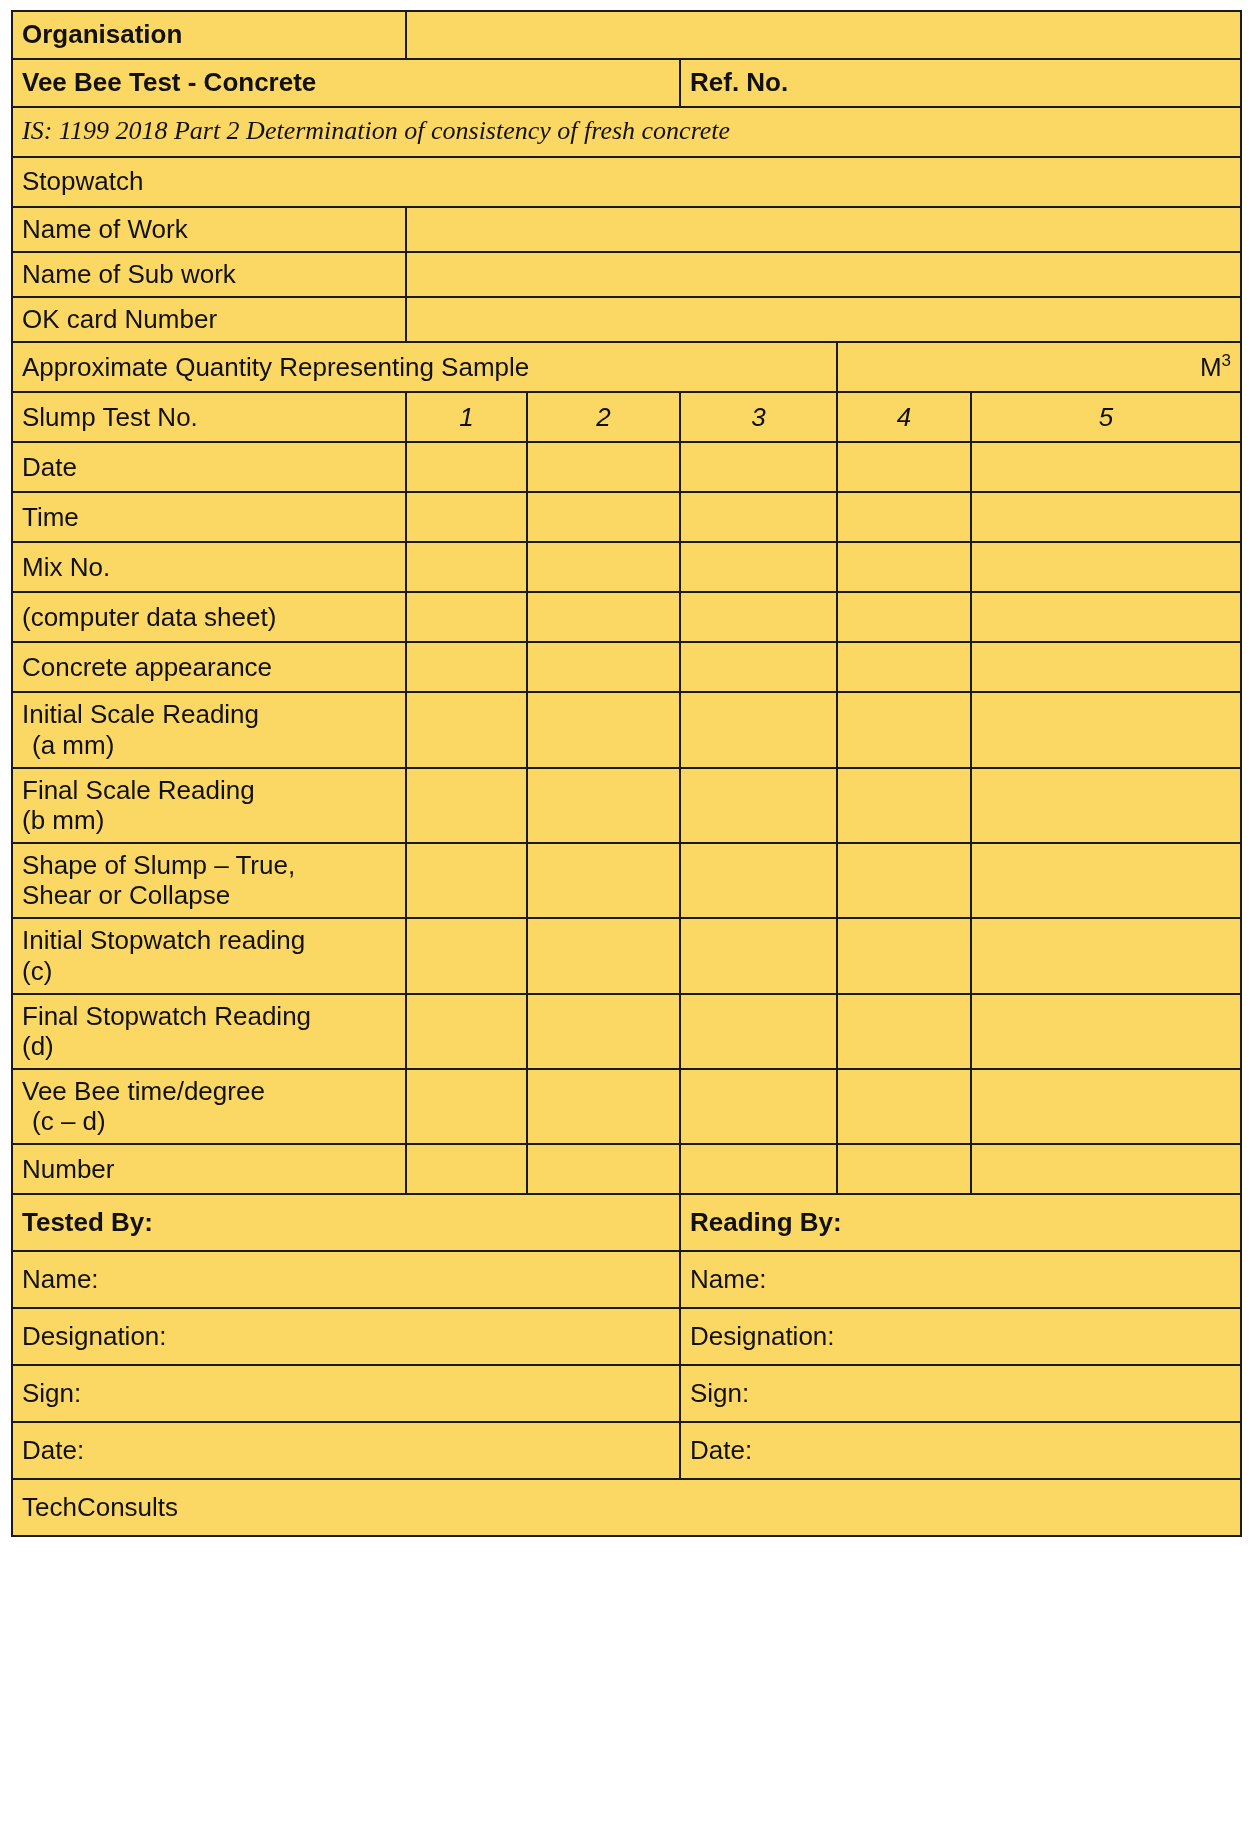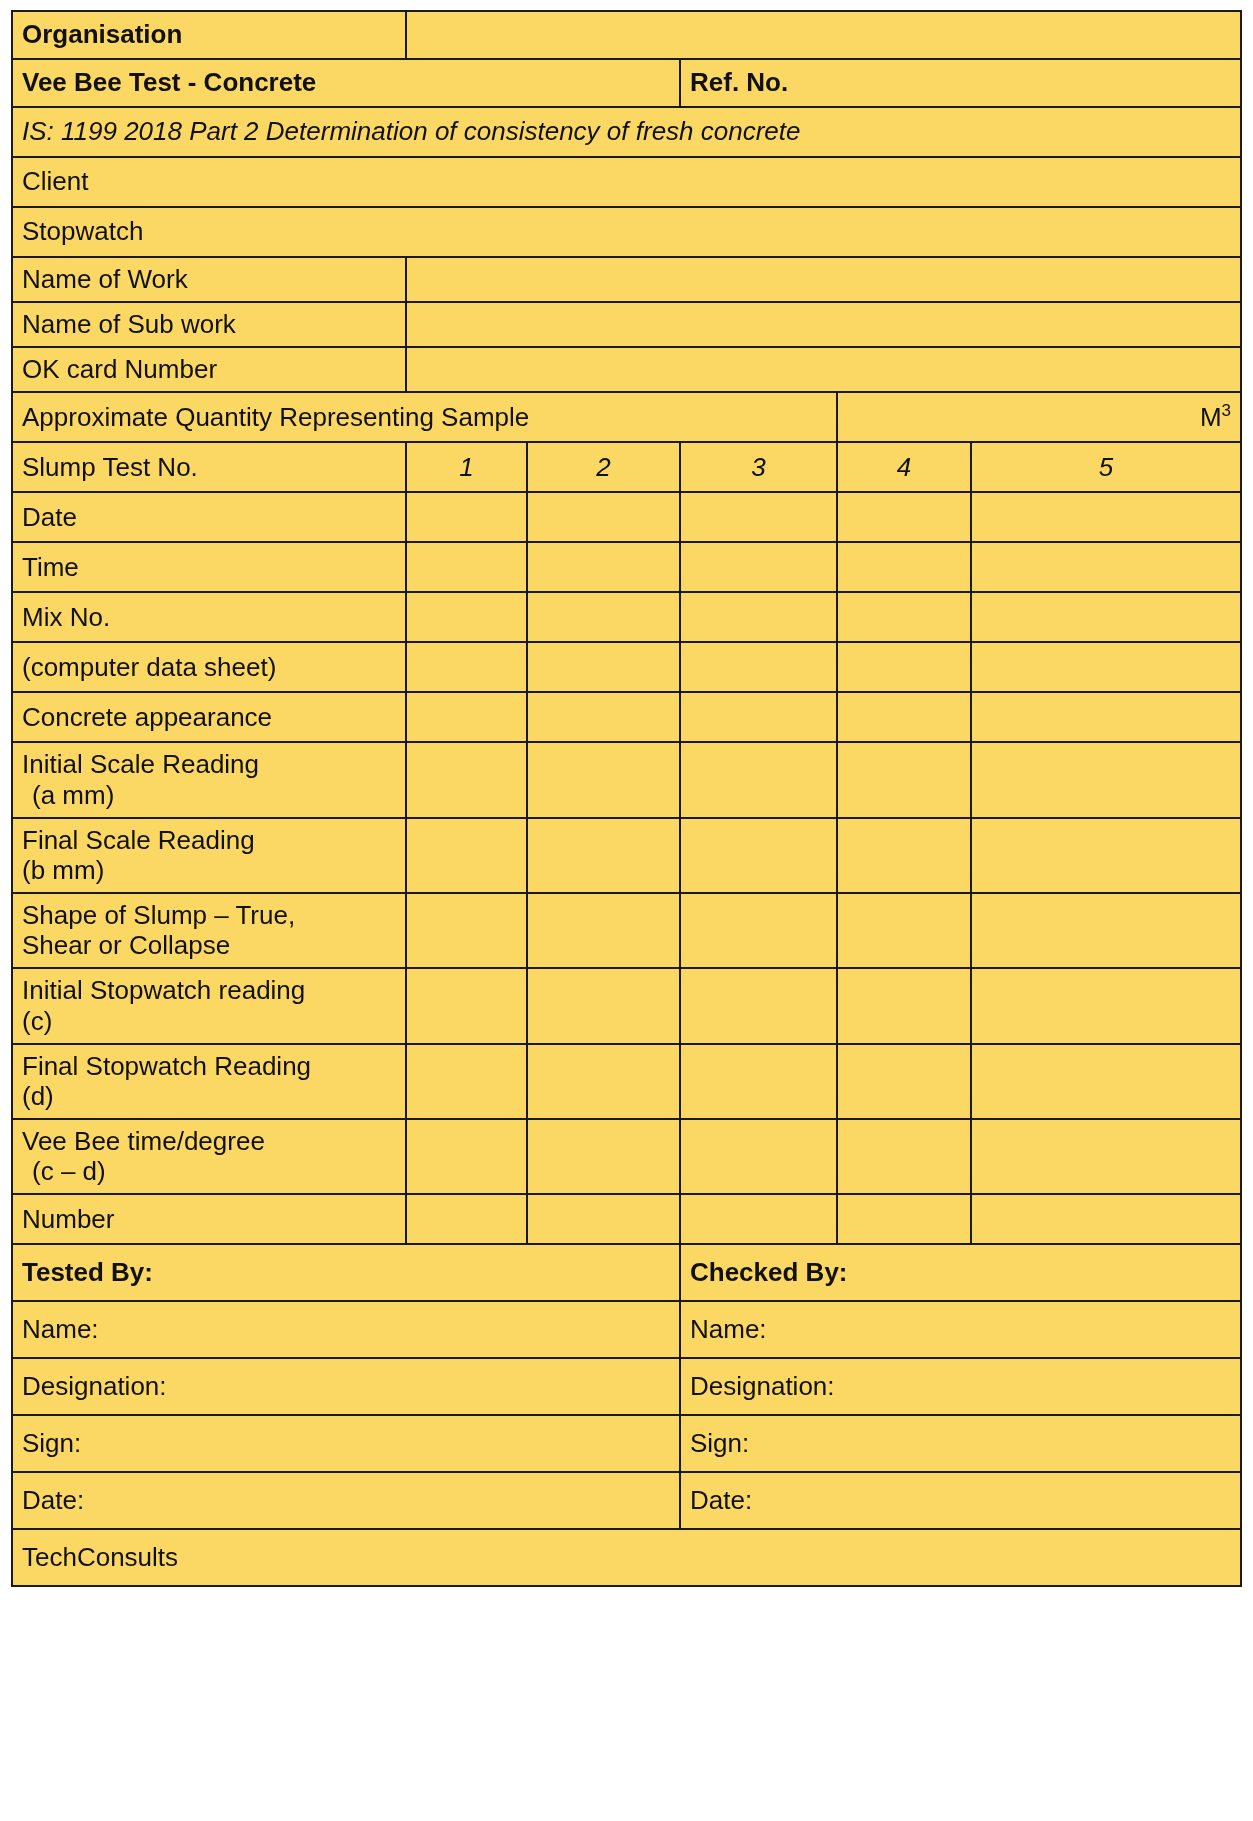--- a/index.html
+++ b/index.html
@@ -44,21 +44,21 @@
 
   .ital { }
   .ind  { display: inline-block; padding-left: 10px; }
   .sup  { font-size: 17px; vertical-align: super; line-height: 0; }
 
   .l2 { display: block; }
 
   
   tr.h-org   td { height: 48px; }
   tr.h-title td { height: 48px; }
-  tr.h-std   td { height: 50px; }
+  tr.h-std   td { height: 50px; font-family: Liberation Serif, serif; }
   tr.h-wide  td { height: 50px; }
   tr.h-nw    td { height: 44px; }
   tr.h-qty   td { height: 50px; border-radius: 15px; }
   tr.h-num   td { height: 50px; }
   tr.h-data  td { height: 50px; }
   tr.h-two   td { height: 67px; vertical-align: middle; }
   tr.h-foot  td { height: 57px; }
 </style>
 </head>
 <body>
@@ -83,23 +83,20 @@
 
       <tr class="h-title">
         <td class="bold" colspan="3">Vee Bee Test - Concrete</td>
         <td class="bold" colspan="4">Ref. No.</td>
       </tr>
 
       <tr class="h-std">
         <td class="italic" colspan="7">IS: 1199 2018 Part 2 Determination of consistency of fresh concrete</td>
       </tr>
 
-      <tr class="h-wide">
-        <td colspan="7">Client</td>
-      </tr>
 
       <tr class="h-wide">
         <td colspan="7">Stopwatch</td>
       </tr>
 
       <tr class="h-nw">
         <td>Name of Work</td>
         <td class="blank" colspan="6"></td>
       </tr>
 
@@ -231,21 +228,21 @@
         <td>Number</td>
         <td></td>
         <td></td>
         <td></td>
         <td></td>
         <td colspan="2"></td>
       </tr>
 
       <tr class="h-foot">
         <td class="bold" colspan="3">Tested By:</td>
-        <td class="bold" colspan="4">Checked By:</td>
+        <td class="bold" colspan="4">Reading By:</td>
       </tr>
 
       <tr class="h-foot">
         <td colspan="3">Name:</td>
         <td colspan="4">Name:</td>
       </tr>
 
       <tr class="h-foot">
         <td colspan="3">Designation:</td>
         <td colspan="4">Designation:</td>

